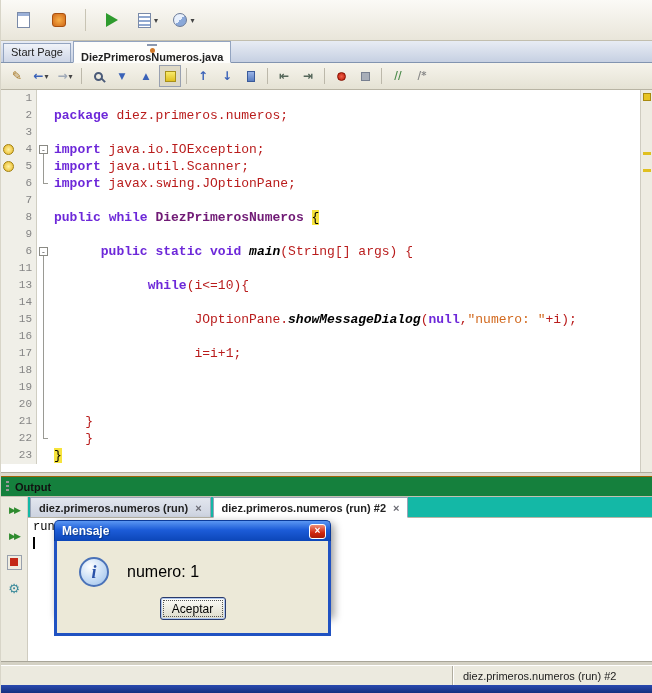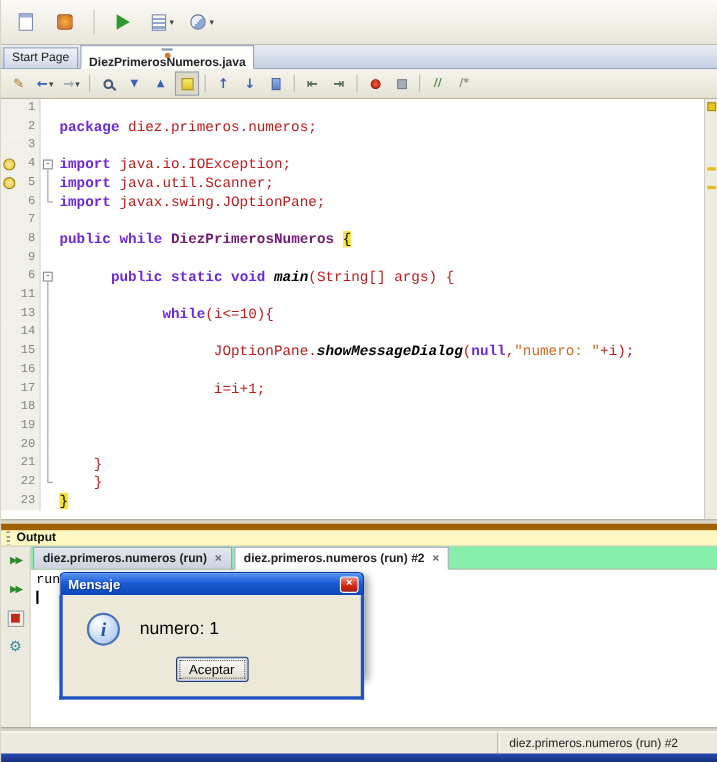--- a/index.html
+++ b/index.html
@@ -60,30 +60,30 @@
   .tok-str { color:#d2691e; }
   .tok-cls { color:#701a75; font-weight:bold; }
   .tok-mth { color:#000; font-weight:bold; font-style:italic; }
   .tok-hl { background:#f6e33c; }
   .estripe { flex:0 0 12px; background:#eeece2; border-left:1px solid #cfccc0; position:relative; }
   .estatus { position:absolute; top:3px; left:2px; width:8px; height:8px; background:#e8c422; border:1px solid #a88a10; }
   .emark { position:absolute; left:2px; width:8px; height:3px; background:#e0c020; }
 
   
   .splitter { flex:0 0 4px; background:#dcd9cc; border-top:1px solid #b0ad9e; }
-  .out-header { flex:0 0 21px; background:#fef9c3; border-top:6px solid #a16207; border-bottom:1px solid #c4c0b2; display:flex; align-items:center; padding-left:5px; gap:6px; }
+  .out-header { flex:0 0 21px; background:#15803d; border-top:1px solid #a16207; border-bottom:1px solid #c4c0b2; display:flex; align-items:center; padding-left:5px; gap:6px; }
   .grip { width:3px; height:12px; background:repeating-linear-gradient(#999 0 2px,transparent 2px 4px); }
   .out-title { font-size:11px; font-weight:bold; color:#111; }
   .out-body { flex:1; display:flex; min-height:0; }
   .out-toolbar { flex:0 0 27px; background:#eceadf; border-right:1px solid #cfccc0; display:flex; flex-direction:column; align-items:center; padding-top:4px; gap:8px; }
   .obtn { width:20px; height:18px; display:flex; align-items:center; justify-content:center; background:transparent; border:none; cursor:default; }
   .stopfr { width:15px; height:15px; border:1px solid #98a0ac; background:#f0ede2; display:flex; align-items:center; justify-content:center; }
   .stopsq { width:8px; height:8px; background:#c42818; }
   .out-main { flex:1; display:flex; flex-direction:column; min-width:0; }
-  .out-tabs { flex:0 0 21px; background:#86efac; border-bottom:1px solid #b8b4a6; display:flex; align-items:flex-end; padding-left:2px; }
+  .out-tabs { flex:0 0 21px; background:#14b8a6; border-bottom:1px solid #b8b4a6; display:flex; align-items:flex-end; padding-left:2px; }
   .otab { display:flex; align-items:center; gap:7px; font-size:11px; font-weight:bold; color:#222; padding:3px 8px; height:20px;
           background:linear-gradient(#e2e6ee,#cdd3e0); border:1px solid #9aa4b8; border-bottom:none; margin-right:2px; cursor:default; }
   .otab.active { background:#fff; margin-bottom:-1px; height:21px; border-bottom:1px solid #fff; }
   .otab-close { font-size:11px; font-weight:bold; color:#6a6a72; line-height:10px; }
   .console { flex:1; background:#fff; position:relative; padding:2px 5px; min-height:0; }
   .console-text { font:12px/15px "Liberation Mono",monospace; color:#000; white-space:pre; }
   .cursor { display:inline-block; width:2px; height:12px; background:#000; vertical-align:text-bottom; }
 
   
   .dialog { position:absolute; left:26px; top:2px; width:277px; height:96px; box-shadow:3px 3px 8px rgba(0,0,0,.4); border-radius:5px 5px 0 0; }

